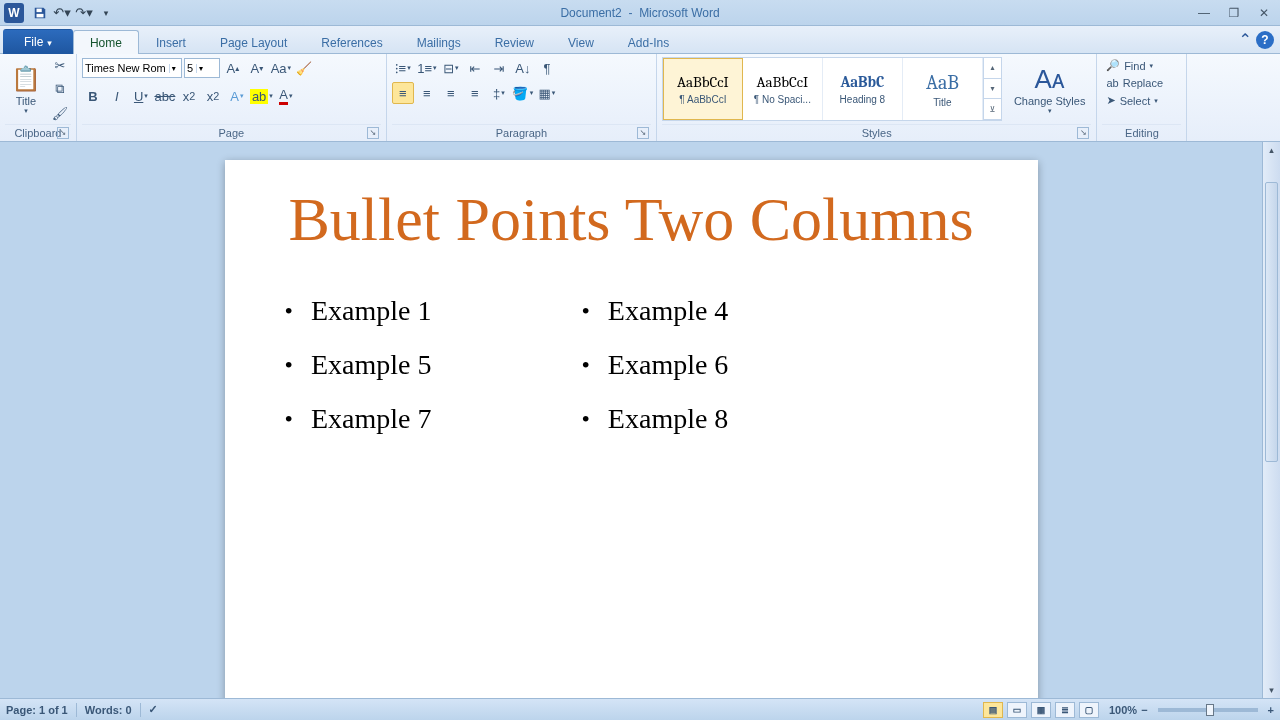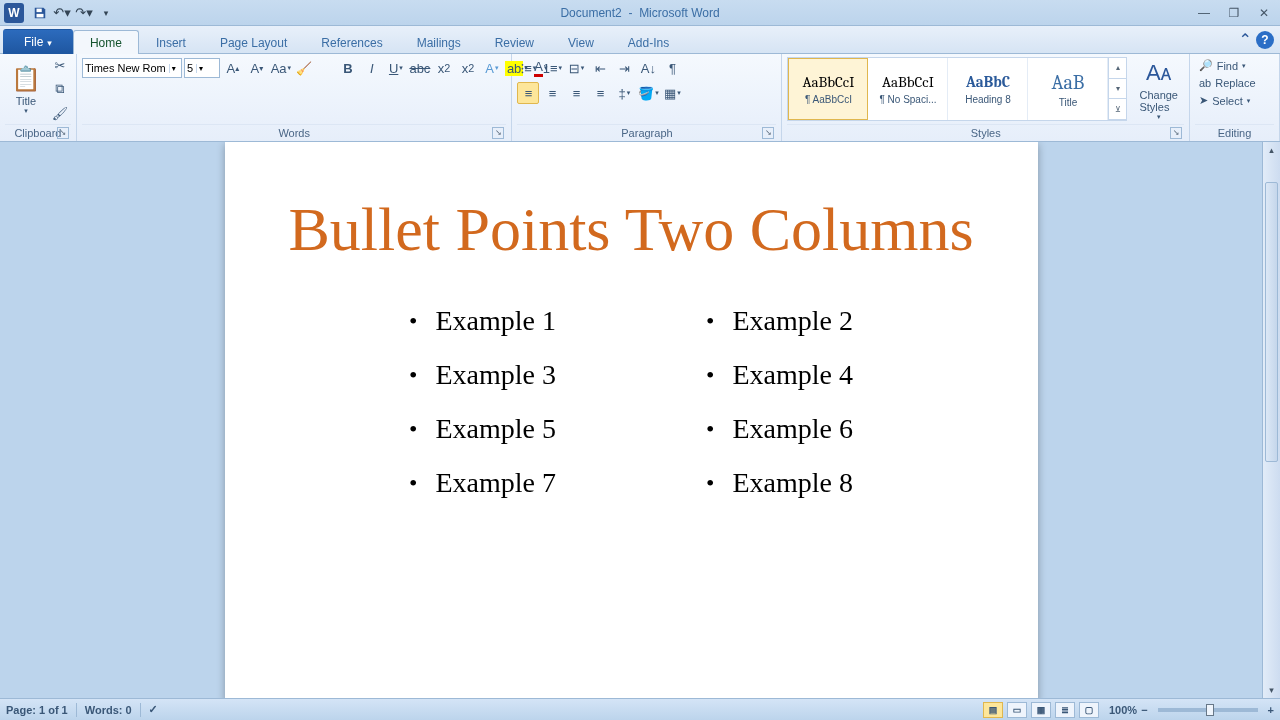--- a/index.html
+++ b/index.html
@@ -52,23 +52,23 @@
 
 
 .edit-link { display:flex; align-items:center; gap:4px; font-size:11px; color:#3a5777; padding:2px 4px; cursor:pointer; border-radius:2px;}
 
 
 .doc-area { position:absolute; top:142px; bottom:22px; left:0; right:18px; background:#bcd4ec; overflow:hidden; display:flex; justify-content:center;}
 .vscroll { position:absolute; top:142px; bottom:22px; right:0; width:18px; background:linear-gradient(to right,#e2ecf8,#cddcf0); border-left:1px solid #9db9d6;}
 .vscroll .thumb { position:absolute; top:40px; left:2px; right:2px; height:280px; background:linear-gradient(to right,#dce8f6,#c5d6eb); border:1px solid #9db9d6; border-radius:2px;}
 .vscroll .arr { position:absolute; left:0; right:0; height:16px; display:flex; align-items:center; justify-content:center; font-size:9px; color:#456;}
 
-.page { width:813px; background:#fff; box-shadow:0 2px 8px rgba(0,0,0,0.3); padding:52px 60px 80px; height:560px;}
+.page { width:813px; background:#fff; margin-top:18px; box-shadow:0 2px 8px rgba(0,0,0,0.3); padding:24px 60px 80px; height:560px;}
 .doc-title { font-family:"Comic Sans MS",cursive; font-size:62px; color:#d2691e; text-align:center; margin-bottom:40px; white-space:nowrap;}
-.columns { display:flex; justify-content:center; gap:150px;}
+.columns { display:flex; gap:150px;}
 .col { list-style:none;}
 .col li { font-family:"Comic Sans MS",cursive; font-size:28px; color:#000; margin-bottom:22px; display:flex; align-items:center;}
 .col li::before { content:"•"; margin-right:18px; font-size:24px;}
 
 
 .statusbar { position:absolute; bottom:0; left:0; right:0; height:22px; background:linear-gradient(#d4e4f6,#bcd4ec); border-top:1px solid #9db9d6; display:flex; align-items:center; font-size:11px; color:#3a5777; padding:0 6px;font-weight:bold;}
 .statusbar .sep { width:1px; height:14px; background:#9db9d6; margin:0 8px;}
 .statusbar .right { margin-left:auto; display:flex; align-items:center; gap:4px;}
 .view-btn { width:20px; height:16px; border:1px solid #9db9d6; background:#eef4fc; font-size:9px; display:flex; align-items:center; justify-content:center;}
 .view-btn.sel { background:#fde69a; border-color:#e0b74e;}
@@ -134,21 +134,21 @@
       <div style="display:flex;flex-direction:column;gap:2px;">
         <div class="sm-btn">✂</div>
         <div class="sm-btn">⧉</div>
         <div class="sm-btn">🖌</div>
       </div>
     </div>
     <div class="group-label"><span>Clipboard</span><span class="launcher">↘</span></div>
   </div>
 
   <div class="group" style="min-width:310px;">
-    <div style="display:flex;flex-direction:row;gap:21px;">
+    <div style="display:flex;flex-direction:column;gap:6px;">
       <div class="row">
         <div class="combo" style="width:100px">
             <span>Times New Rom</span>
             <span class="dd">▾</span>
           </div>
         <div class="combo" style="width:36px">
             <span>5</span>
             <span class="dd">▾</span>
           </div>
         <div class="sm-btn">A<sup style="font-size:8px">▴</sup></div>
@@ -176,21 +176,21 @@
         <div class="sm-btn">
             <span style="background:#ff0;padding:0 2px">ab</span>
             <span class="dd">▾</span>
           </div>
         <div class="sm-btn">
             <span style="border-bottom:3px solid #c00">A</span>
             <span class="dd">▾</span>
           </div>
       </div>
     </div>
-    <div class="group-label"><span>Words</span><span class="launcher">↘</span></div>
+    <div class="group-label"><span>Page</span><span class="launcher">↘</span></div>
   </div>
 
   <div class="group" style="min-width:270px;">
     <div style="display:flex;flex-direction:column;gap:3px;">
       <div class="row">
         <div class="sm-btn">⁝≡<span class="dd">▾</span></div>
         <div class="sm-btn">1≡<span class="dd">▾</span></div>
         <div class="sm-btn">⊟<span class="dd">▾</span></div>
         <div class="sm-btn">⇤</div>
         <div class="sm-btn">⇥</div>
@@ -229,21 +229,21 @@
             <span class="prev blue" style="font-size:20px">AaB</span>
             <span class="name">Title</span>
           </div>
         <div class="gallery-nav">
           <div>▴</div>
           <div>▾</div>
           <div>⊻</div>
         </div>
       </div>
       <div class="btn-lg" style="margin-left:4px;">
-        <span class="ic" style="color:#2b579a;font-size:22px;">Aᴀ</span>
+        <span class="ic" style="color:#2b579a;font-size:26px;">Aᴀ</span>
         <span>Change Styles</span>
           <span style="font-size:7px">▾</span>
       </div>
     </div>
     <div class="group-label"><span>Styles</span><span class="launcher">↘</span></div>
   </div>
 
   <div class="group" style="min-width:90px;">
     <div style="display:flex;flex-direction:column;gap:1px;">
       <div class="edit-link">
@@ -265,26 +265,24 @@
   </div>
 
 </div>
 
 <div class="doc-area">
   <div class="page">
     <div class="doc-title">Bullet Points Two Columns</div>
     <div class="columns">
       <ul class="col">
         <li>Example 1</li>
-        <li>Example 3</li>
         <li>Example 5</li>
         <li>Example 7</li>
       </ul>
       <ul class="col">
-        <li>Example 2</li>
         <li>Example 4</li>
         <li>Example 6</li>
         <li>Example 8</li>
       </ul>
     </div>
   </div>
 </div>
 <div class="vscroll">
   <div class="arr" style="top:0">▴</div>
   <div class="thumb"></div>

